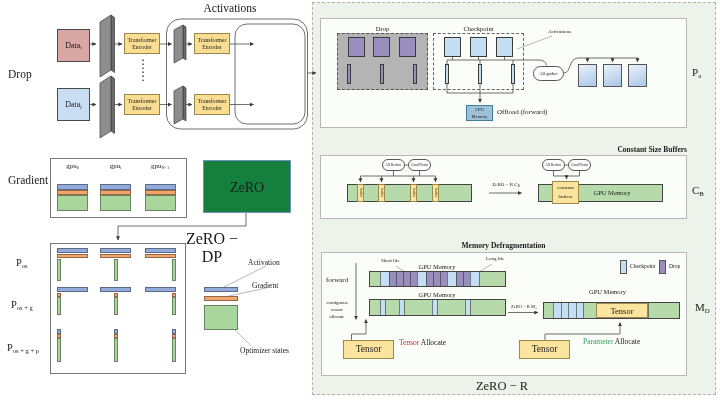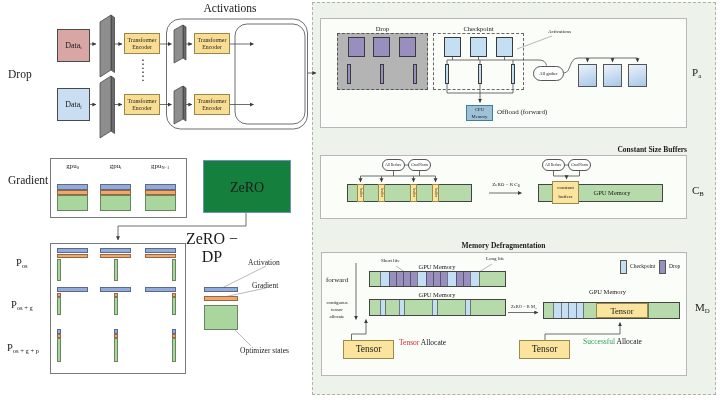--- a/index.html
+++ b/index.html
@@ -348,16 +348,17 @@
       <div class="seg seg-t" style="width: 52px;">Tensor</div>
       <div class="seg seg-g" style="width: 33px;"></div>
     </div>
 
   <div class="abs tensorbox" style="left:343px;top:340px;width:51px;height:19px;">Tensor</div>
   <div class="abs failtxt" style="left:399px;top:338px;">
     <span class="red">Tensor</span><span> Allocate</span>
   </div>
   <div class="abs tensorbox" style="left:519px;top:340px;width:51px;height:19px;">Tensor</div>
   <div class="abs failtxt" style="left:583px;top:337px;">
-    <span class="grn">Successful</span><span> Allocate</span>
-  </div>
-
+    <span class="grn">Parameter</span><span> Allocate</span>
+  </div>
+
+  <div class="abs ctr" style="left:452px;top:379px;width:100px;font-size:12.5px;">ZeRO − R</div>
 </div>
 
 </body></html>

